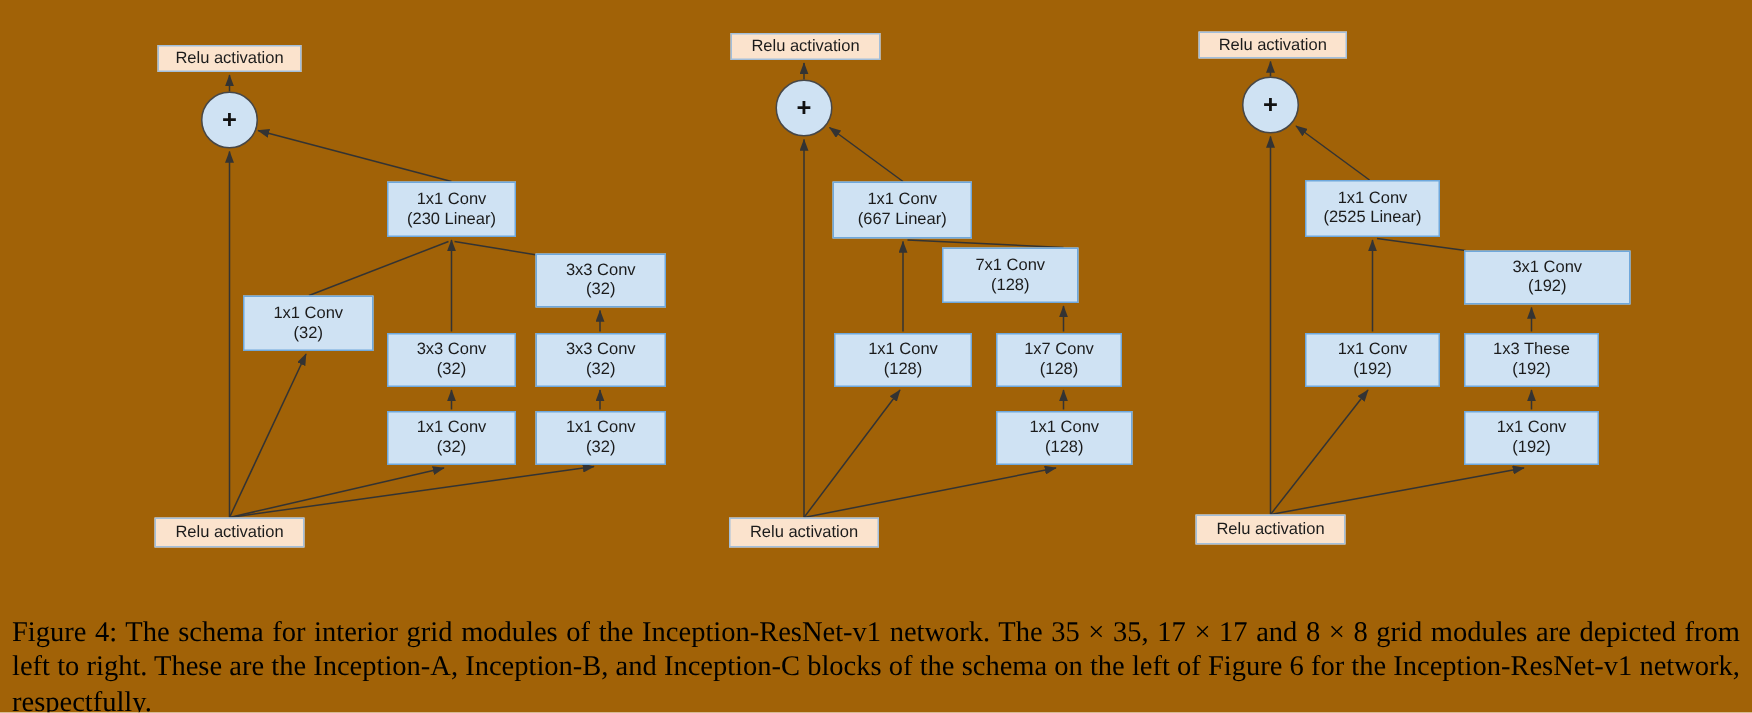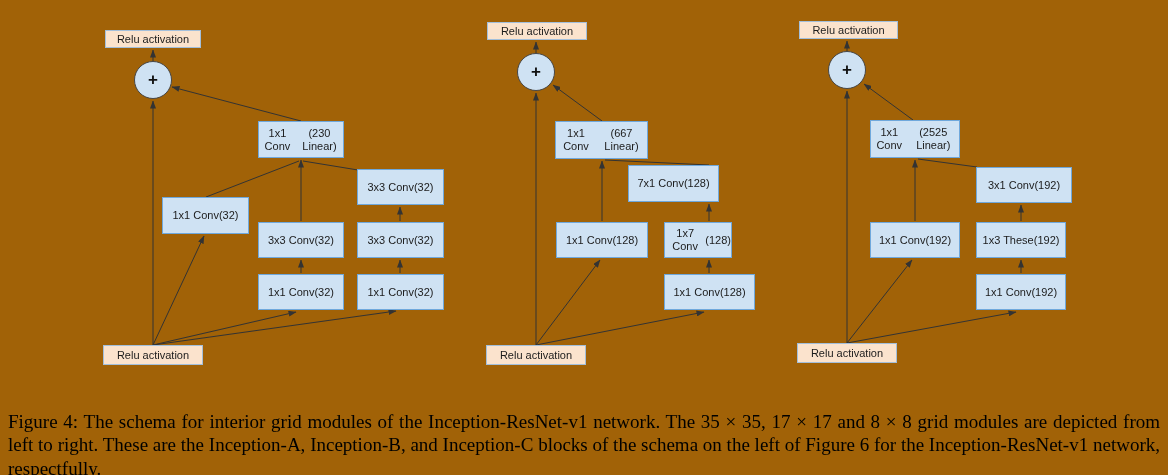--- a/index.html
+++ b/index.html
@@ -6,21 +6,21 @@
   .page{position:relative;width:1168px;height:475px;background:#a16207;overflow:hidden;
         font-family:"Liberation Sans",sans-serif;}
   .stage{position:absolute;left:0;top:0;width:1168px;height:380px;}
   svg.arrows{position:absolute;left:0;top:0;}
   .relu{position:absolute;height:18px;background:var(--relu-fill,#fbe3cd);
         border:1px solid var(--relu-border,#a3bfdb);
         display:flex;align-items:center;justify-content:center;
         font-size:11px;color:#1b1b1b;box-sizing:border-box;}
   .conv{position:absolute;background:var(--conv-fill,#cfe2f3);
         border:1px solid var(--conv-border,#6fa8dc);
-        display:flex;align-items:center;justify-content:center;
+        display:flex;flex-direction:column;align-items:center;justify-content:center;
         font-size:11px;line-height:13px;color:#1b1b1b;box-sizing:border-box;text-align:center;}
   .plus{position:absolute;width:38px;height:38px;border-radius:50%;
         background:var(--conv-fill,#cfe2f3);border:1.5px solid #474747;
         display:flex;align-items:center;justify-content:center;
         font-size:17px;font-weight:700;color:#111;box-sizing:border-box;}
   .caption{position:absolute;left:8px;top:391px;width:1152px;
         font-family:"Liberation Serif",serif;font-size:19px;line-height:23.4px;
         text-align:justify;color:#000;}
 </style>
 </head>
@@ -112,41 +112,41 @@
       <div>(667 Linear)</div>
     </div>
     <div class="conv" style="left:556px;top:222px;width:92px;height:36px;">
       <div>1x1 Conv</div>
       <div>(128)</div>
     </div>
     <div class="conv" style="left:628px;top:165px;width:91px;height:37px;">
       <div>7x1 Conv</div>
       <div>(128)</div>
     </div>
-    <div class="conv" style="left:664px;top:222px;width:68px;height:36px;">
+    <div class="conv" style="left:664px;top:222px;width:84px;height:36px;">
       <div>1x7 Conv</div>
       <div>(128)</div>
     </div>
     <div class="conv" style="left:664px;top:274px;width:91px;height:36px;">
       <div>1x1 Conv</div>
       <div>(128)</div>
     </div>
     <div class="relu" style="left:486px;top:345px;width:100px;height:20px;">Relu activation</div>
 
     <div class="relu" style="left:799px;top:21px;width:99px;">Relu activation</div>
     <div class="plus" style="left:828px;top:51px;">+</div>
     <div class="conv" style="left:870px;top:120px;width:90px;height:38px;">
       <div>1x1 Conv</div>
       <div>(2525 Linear)</div>
     </div>
     <div class="conv" style="left:870px;top:222px;width:90px;height:36px;">
       <div>1x1 Conv</div>
       <div>(192)</div>
     </div>
-    <div class="conv" style="left:976px;top:167px;width:96px;height:36px;">
+    <div class="conv" style="left:976px;top:167px;width:111px;height:36px;">
       <div>3x1 Conv</div>
       <div>(192)</div>
     </div>
     <div class="conv" style="left:976px;top:222px;width:90px;height:36px;">
       <div>1x3 These</div>
       <div>(192)</div>
     </div>
     <div class="conv" style="left:976px;top:274px;width:90px;height:36px;">
       <div>1x1 Conv</div>
       <div>(192)</div>

